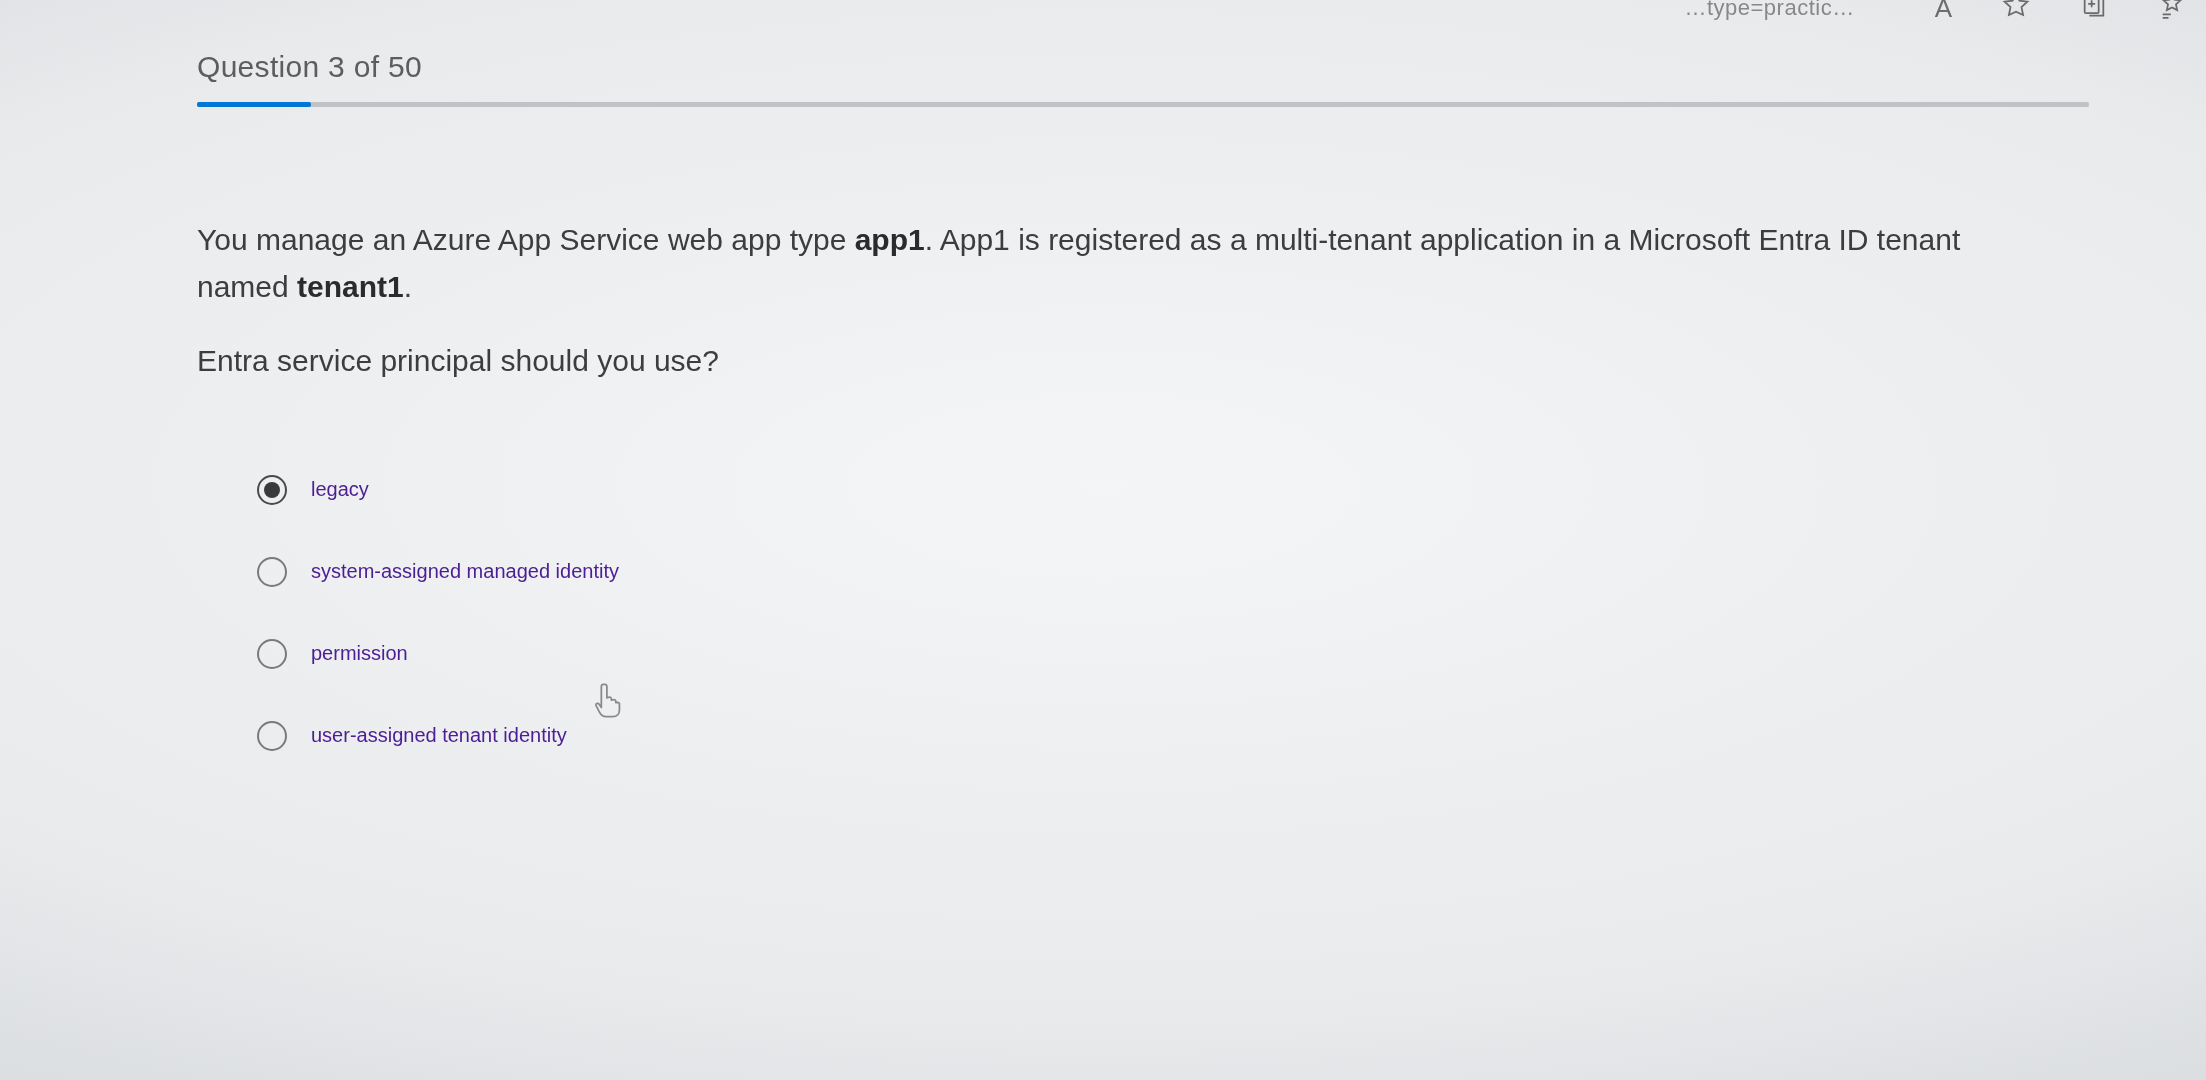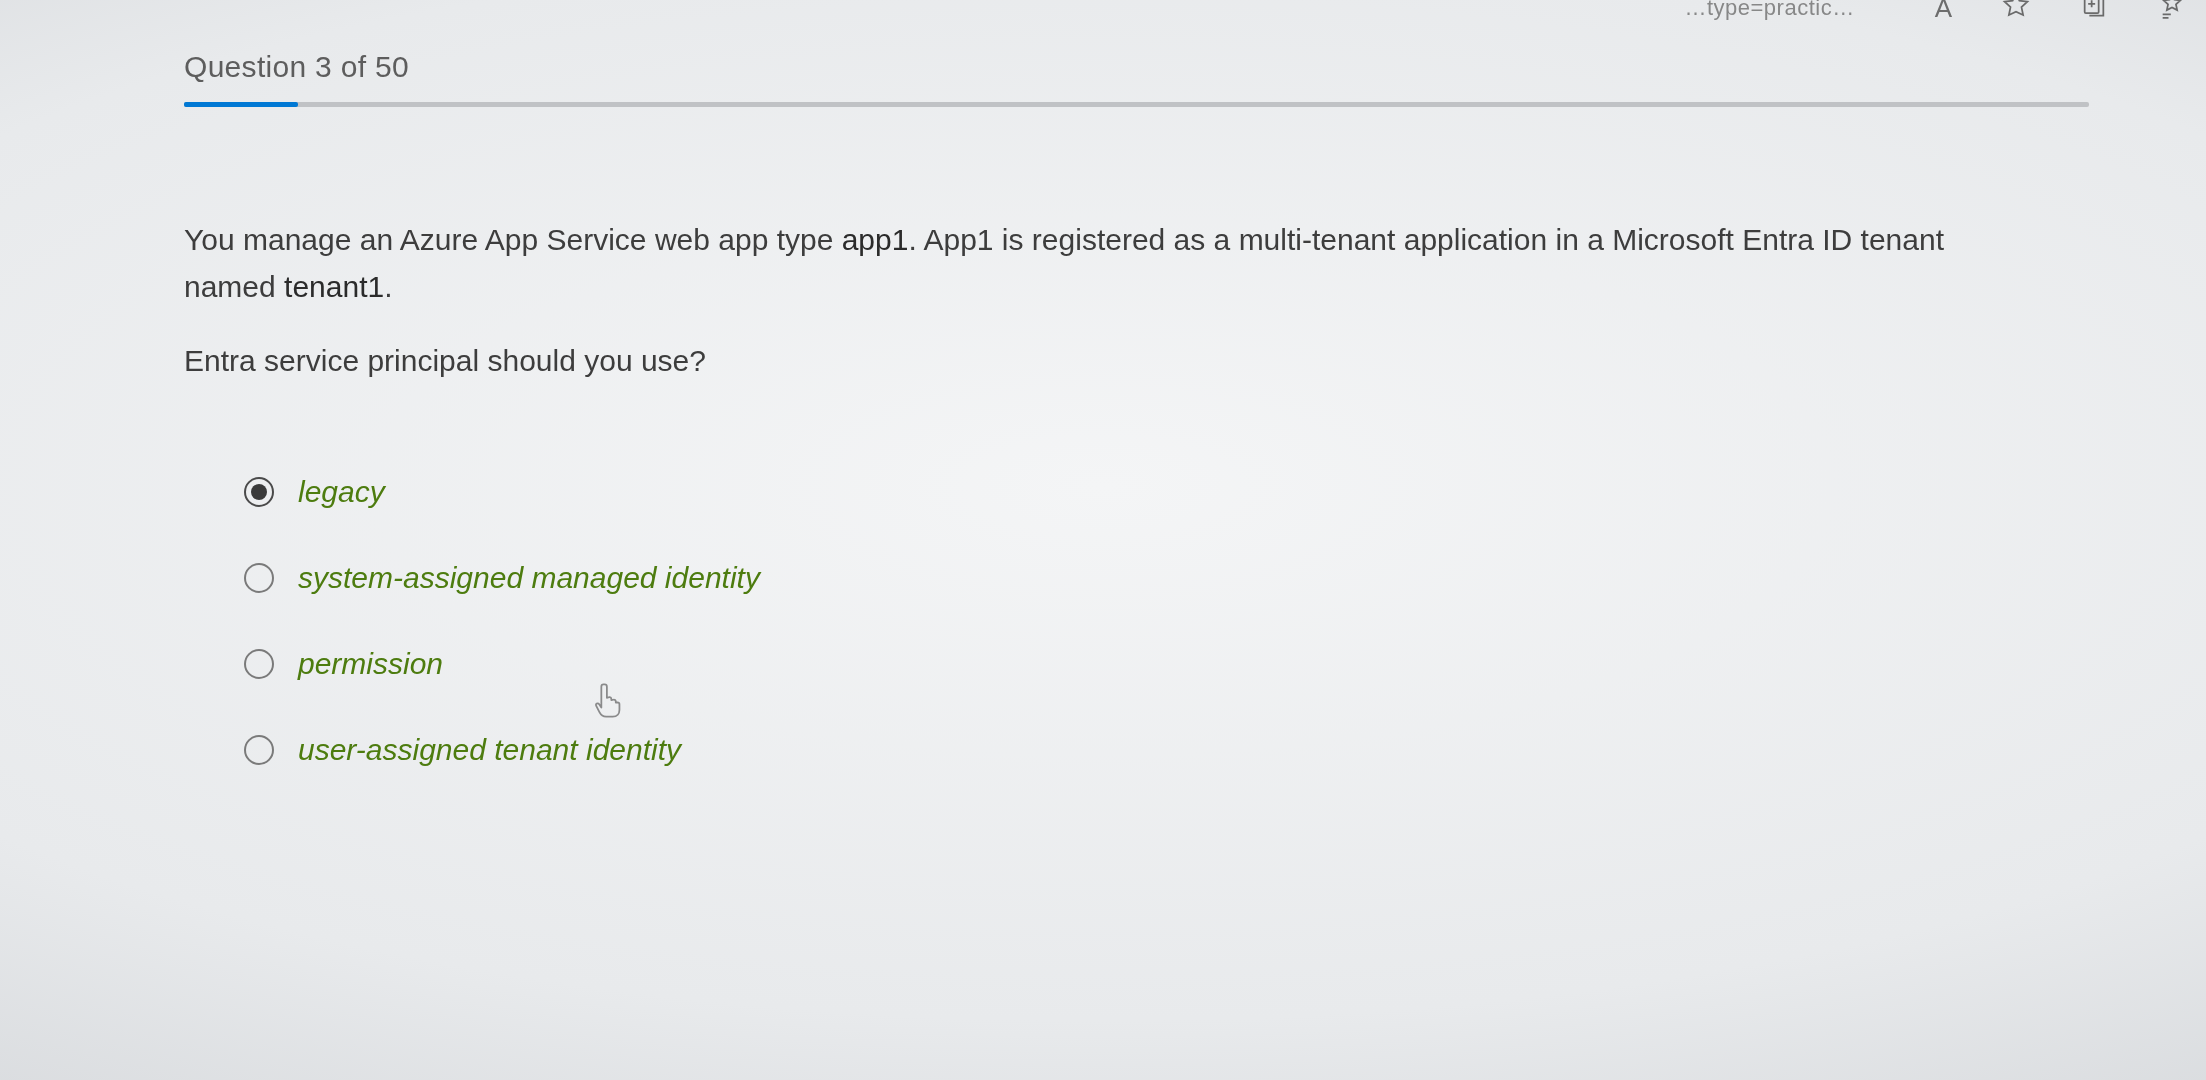--- a/index.html
+++ b/index.html
@@ -34,21 +34,21 @@
     font-size: 22px;
     color: #777;
     margin-right: 30px;
     letter-spacing: 0.5px;
   }
   .browser-toolbar svg { width: 28px; height: 28px; stroke: #555; stroke-width: 1.5; fill: none; }
 
   .page {
     position: absolute;
     top: 20px;
-    left: 4px;
+    left: 17px;
     right: 0;
     padding: 30px 117px 0 180px;
   }
 
   .question-counter {
     font-size: 30px;
     color: #5d5d5d;
     margin-bottom: 18px;
     letter-spacing: 0.3px;
   }
@@ -69,21 +69,21 @@
     border-radius: 2px;
   }
 
   .question-body {
     font-size: 30px;
     line-height: 1.55;
     color: #3d3d3d;
     max-width: 1780px;
   }
   .question-body p { margin-bottom: 28px; }
-  .question-body strong { font-weight: 400; color: #2b2b2b; }
+  .question-body strong { font-weight: 700; color: #2b2b2b; }
 
   .options {
     margin-top: 90px;
     padding-left: 60px;
   }
   .option {
     display: flex;
     align-items: center;
     gap: 24px;
     margin-bottom: 52px;
@@ -106,23 +106,22 @@
     border-color: #4a4a4a;
   }
   .radio.selected::after {
     content: "";
     width: 16px;
     height: 16px;
     border-radius: 50%;
     background: #3a3a3a;
   }
   .option-label {
-    font-size: 30px;
-    color: #4d7c0f;
-    font-style: italic;
+    font-size: 20px;
+    color: #4c1d95;
   }
 
   
   .cursor-hand {
     position: absolute;
     left: 590px;
     top: 680px;
     pointer-events: none;
     opacity: 0.65;
   }

